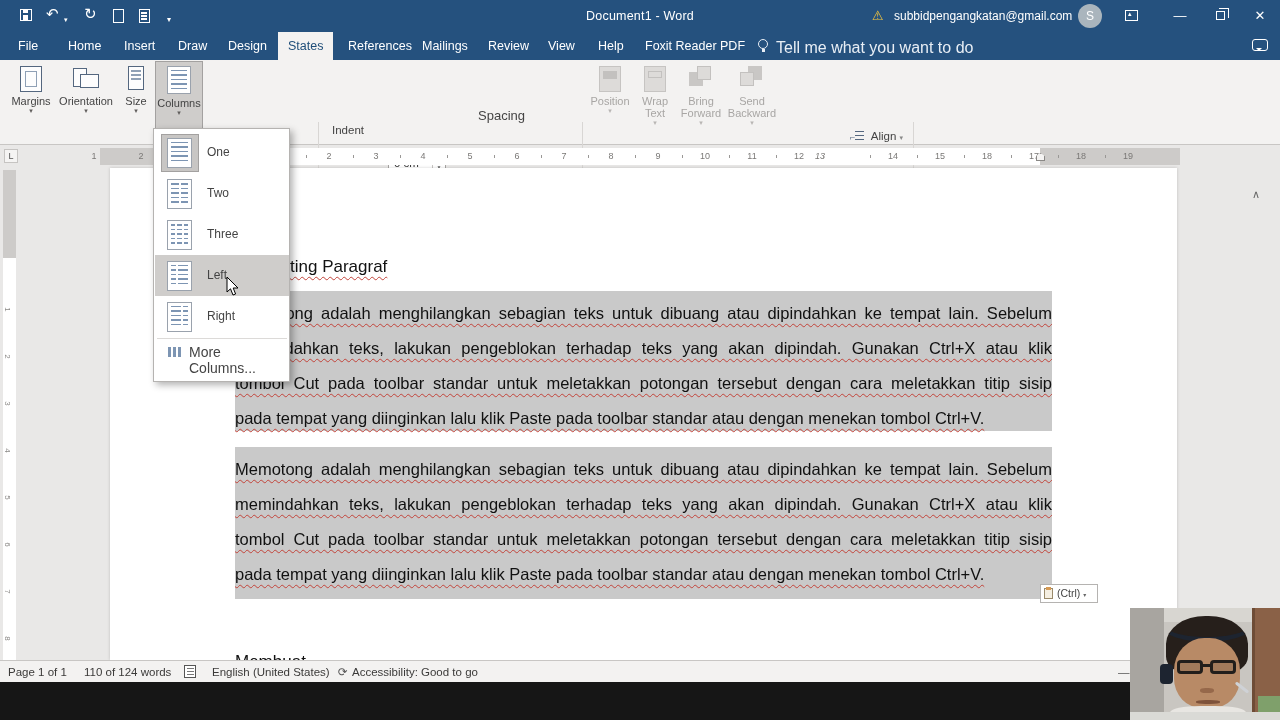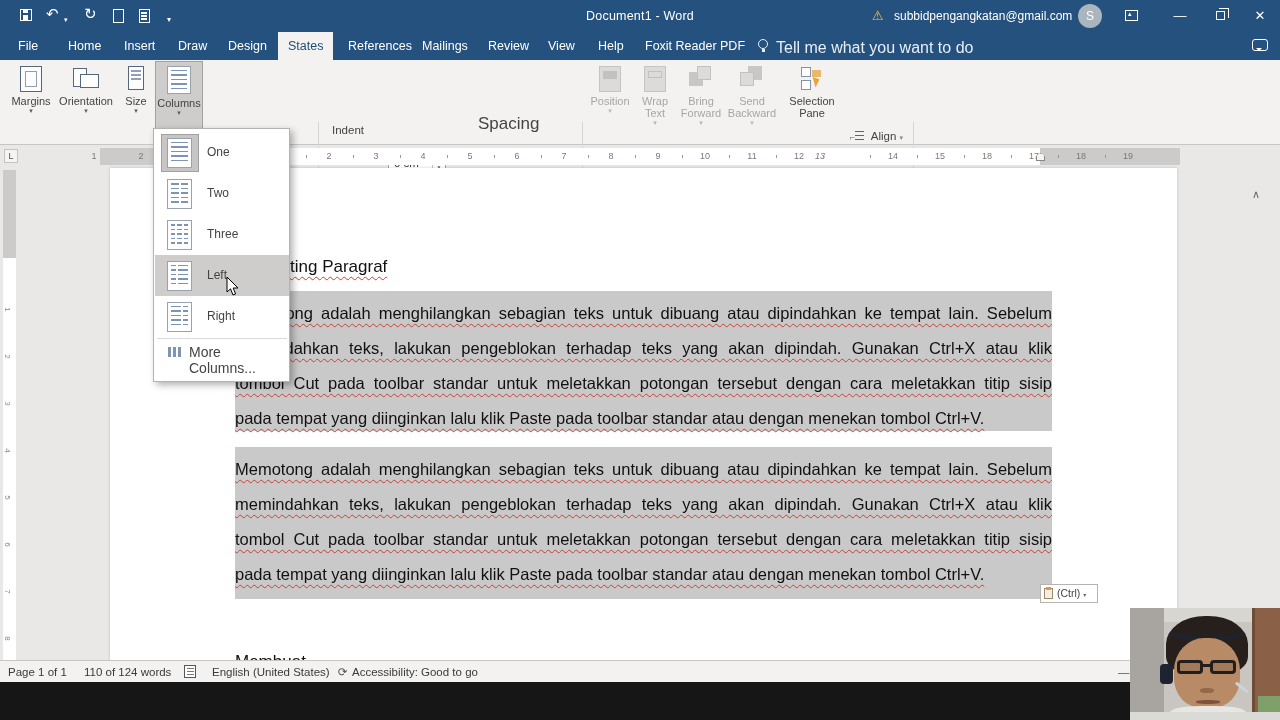--- a/index.html
+++ b/index.html
@@ -201,21 +201,21 @@
       <span class="spin">▲<br>▼</span>
     </div>
     <div class="a smallbtn" style="left:330px;top:108px">
       <span class="sic" style="color:#54677f;font-size:9px">←<span class="iclines" style="width:9px"></span></span>
       <span>Right:</span>
     </div>
     <div class="a spinfield" style="left:388px;top:108px;width:58px">
       <span>0 cm</span>
       <span class="spin">▲<br>▼</span>
     </div>
-    <div class="a" style="left:478px;top:54px;font-size:17px;color:#444">Spacing</div>
+    <div class="a" style="left:478px;top:48px;font-size:13px;color:#444">Spacing</div>
     <div class="a smallbtn" style="left:456px;top:84px">
       <span class="sic" style="color:#54677f;font-size:9px">↕<span class="iclines" style="width:9px"></span></span>
       <span>Before:</span>
     </div>
     <div class="a spinfield" style="left:516px;top:84px;width:56px">
       <span>0 pt</span>
       <span class="spin">▲<br>▼</span>
     </div>
     <div class="a smallbtn" style="left:456px;top:108px">
       <span class="sic" style="color:#54677f;font-size:9px">↕<span class="iclines" style="width:9px"></span></span>
@@ -251,29 +251,20 @@
       <span class="cap">Bring Forward</span>
         <span class="caret" style="color:#b8b6b4">▾</span>
     </div>
     <div class="a bigbtn gray" style="left:726px;width:52px">
       <div style="position:relative;width:24px;height:26px;margin:0 auto">
         <div style="position:absolute;left:8px;top:0;width:14px;height:14px;background:#c9c7c5"></div>
         <div style="position:absolute;left:0;top:6px;width:14px;height:14px;background:#dddbd9;border:1px solid #c3c1bf"></div>
       </div>
       <span class="cap">Send Backward</span>
         <span class="caret" style="color:#b8b6b4">▾</span>
-    </div>
-    <div class="a bigbtn" style="left:780px;width:64px">
-      <div style="position:relative;width:26px;height:26px;margin:0 auto">
-        <div class="selpane-sq" style="position:absolute;left:2px;top:1px"></div>
-        <div class="selpane-sq" style="position:absolute;left:2px;top:14px"></div>
-        <div style="position:absolute;left:13px;top:4px;width:9px;height:7px;background:#e8b96c"></div>
-        <div class="orange-cur" style="position:absolute;left:15px;top:10px"></div>
-      </div>
-      <span class="cap">Selection Pane</span>
     </div>
     <div class="a smallbtn" style="left:850px;top:66px">
       <span class="sic" style="color:#54677f;font-size:9px">⌐<span class="iclines" style="width:9px"></span></span>
       <span>Align</span> <span style="font-size:7px;color:#888">▾</span>
     </div>
     <div class="a smallbtn gray" style="left:850px;top:88px">
       <span class="sic" style="width:12px;height:12px;border:1px dashed #b8b6b4"></span>
       <span>Group</span> <span style="font-size:7px;color:#c2c0be">▾</span>
     </div>
     <div class="a smallbtn gray" style="left:850px;top:110px">

